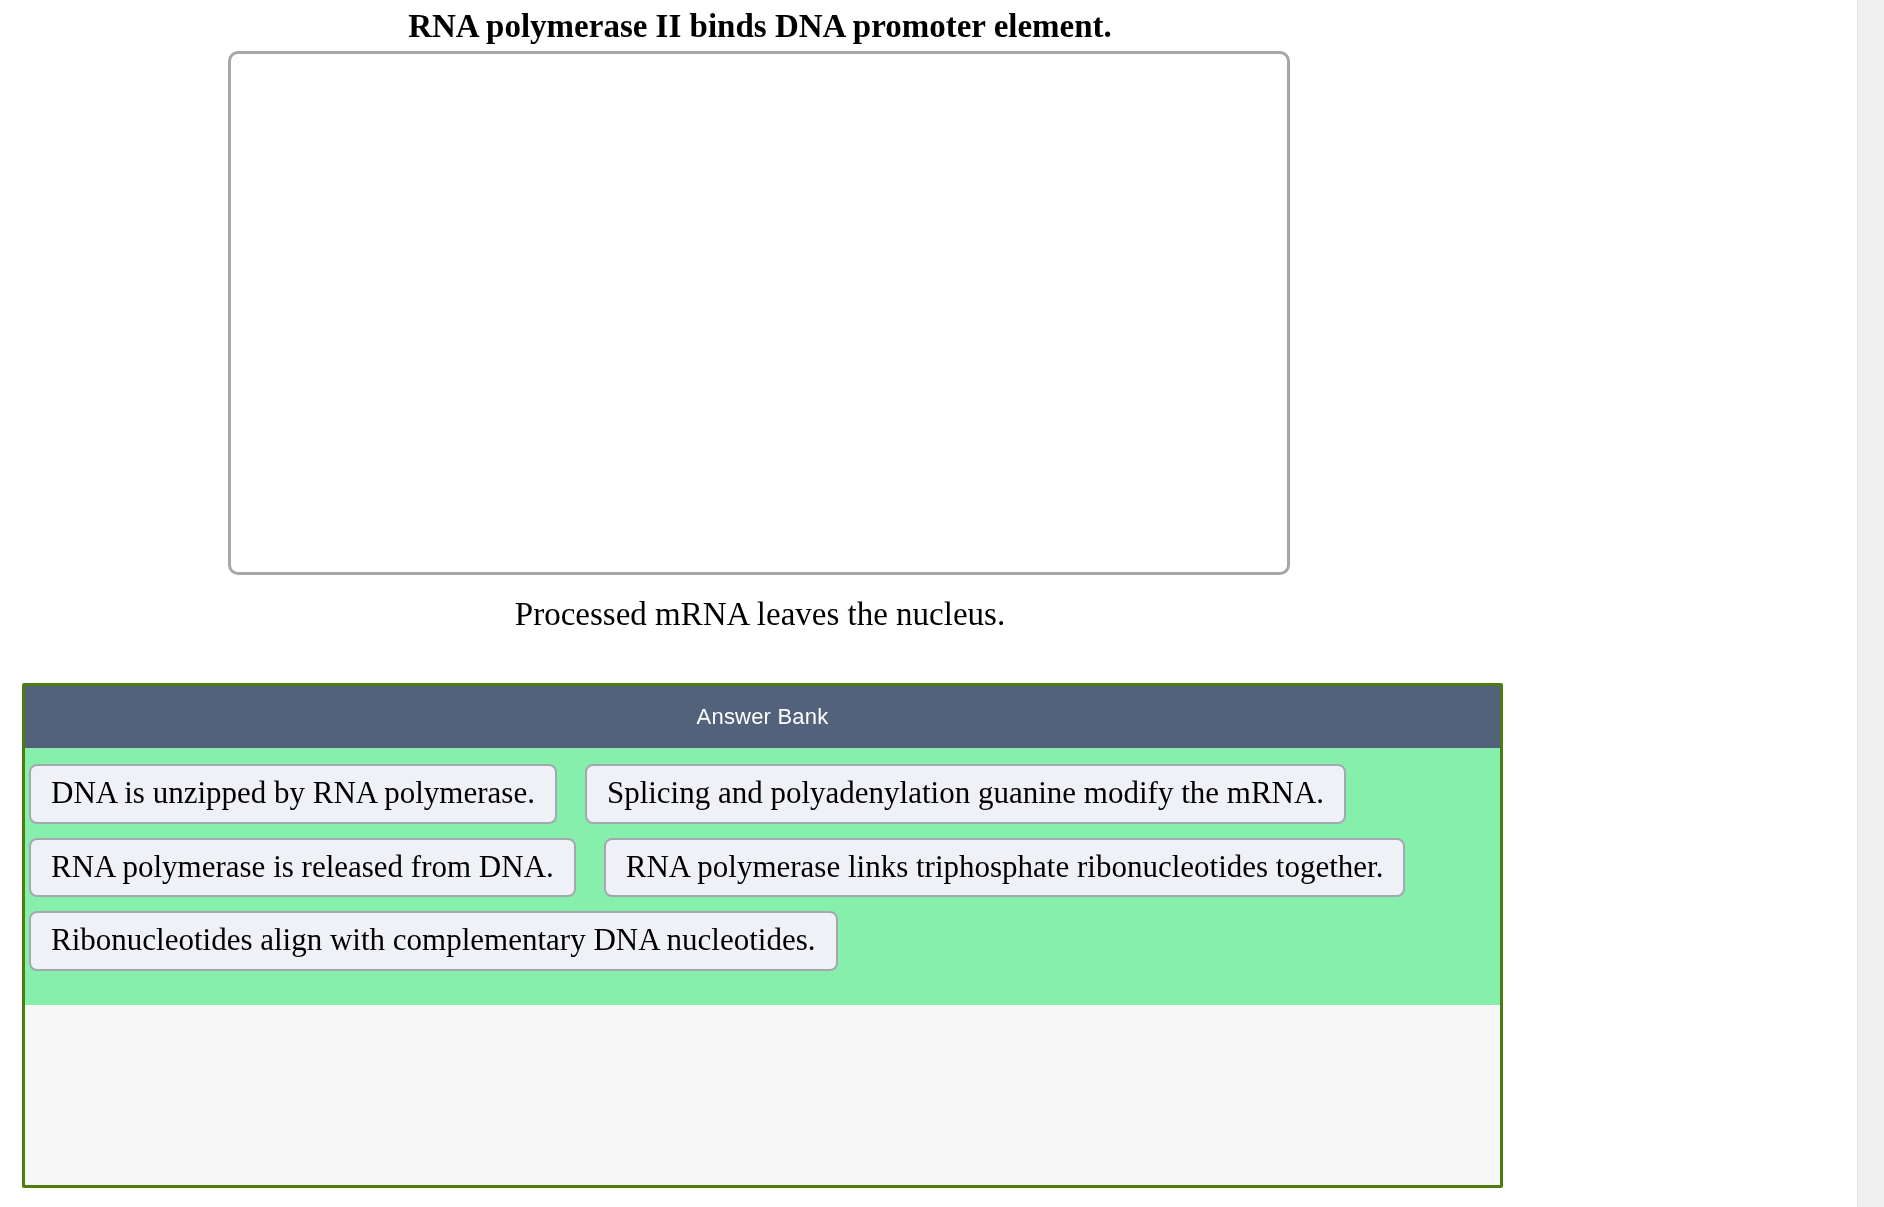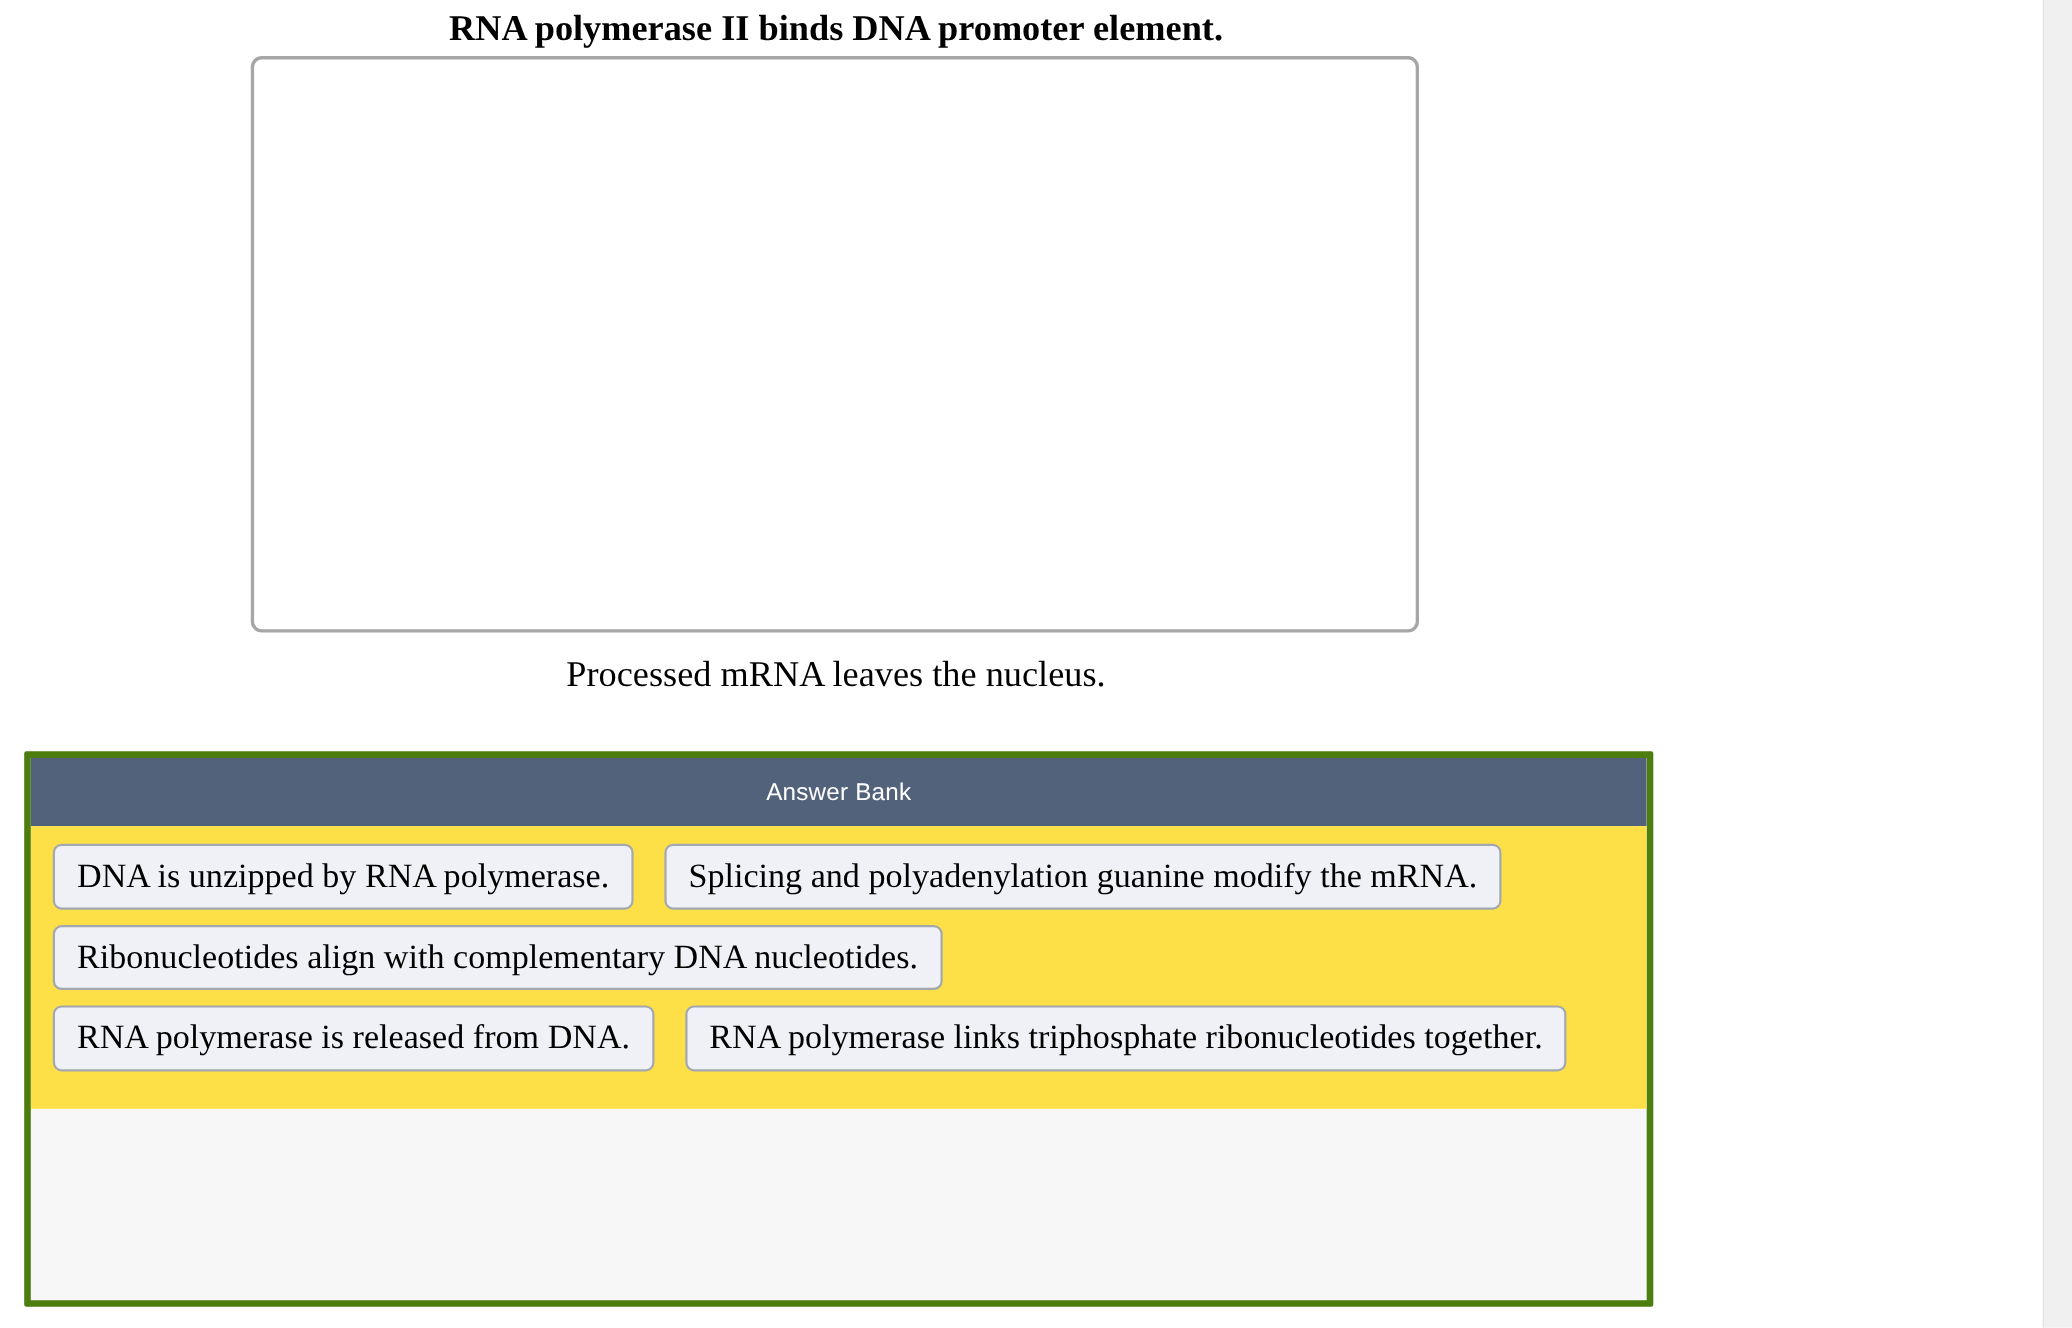--- a/index.html
+++ b/index.html
@@ -81,40 +81,40 @@
     box-sizing: border-box;
   }
 
   
   .answer-bank {
     position: absolute;
     left: 22px;
     top: 683px;
     width: 1481px;
     height: 505px;
-    border: 6px solid #4d7c0f;
+    border: 3px solid #4d7c0f;
     border-radius: 2px;
     background: #f7f7f7;
     box-sizing: border-box;
     overflow: hidden;
   }
   .answer-bank-header {
     height: 62px;
     background: #52627a;
     color: #ffffff;
     display: flex;
     align-items: center;
     justify-content: center;
     font-family: "Liberation Sans", "DejaVu Sans", sans-serif;
     font-size: 22px;
     letter-spacing: .2px;
   }
   .answer-bank-body {
-    padding: 16px 20px 20px 20px;
-    background: #fde047;
+    padding: 16px 20px 20px 4px;
+    background: #86efac;
     box-sizing: border-box;
   }
   .chip-row {
     display: flex;
     align-items: center;
     gap: 28px;
     margin-bottom: 14px;
   }
   .chip {
     display: inline-flex;
@@ -148,26 +148,26 @@
       <span>Answer Bank</span>
     </div>
     <div class="answer-bank-body">
 
       <div class="chip-row">
         <div class="chip">DNA is unzipped by RNA polymerase.</div>
         <div class="chip">Splicing and polyadenylation guanine modify the mRNA.</div>
       </div>
 
       <div class="chip-row">
-        <div class="chip">Ribonucleotides align with complementary DNA nucleotides.</div>
+        <div class="chip">RNA polymerase is released from DNA.</div>
+        <div class="chip">RNA polymerase links triphosphate ribonucleotides together.</div>
       </div>
 
       <div class="chip-row">
-        <div class="chip">RNA polymerase is released from DNA.</div>
-        <div class="chip">RNA polymerase links triphosphate ribonucleotides together.</div>
+        <div class="chip">Ribonucleotides align with complementary DNA nucleotides.</div>
       </div>
 
 
     </div>
   </div>
 
 </div>
 
 <div class="scrollbar-track">
   <div class="scrollbar-thumb"></div>

